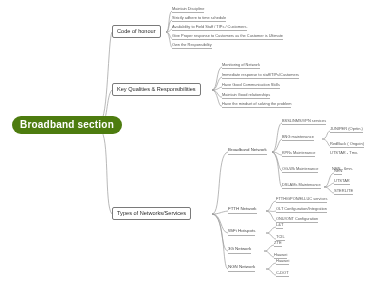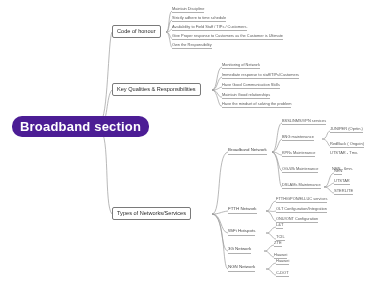--- a/index.html
+++ b/index.html
@@ -27,24 +27,24 @@
     stroke: #9b9b9b;
     stroke-width: 0.7;
   }
   .node {
     position: absolute;
     white-space: nowrap;
     box-sizing: border-box;
   }
   
   .root {
-    background: #4c1d95;
+    background: #4d7c0f;
     color: #ffffff;
     border-radius: 10px;
-    font-size: 13px;
+    font-size: 10px;
     font-weight: bold;
     letter-spacing: 0.2px;
     padding: 4px 8px;
     text-align: left;
     line-height: 1;
   }
   
   .branch {
     border: 0.7px solid #7a7a7a;
     background: #ffffff;

